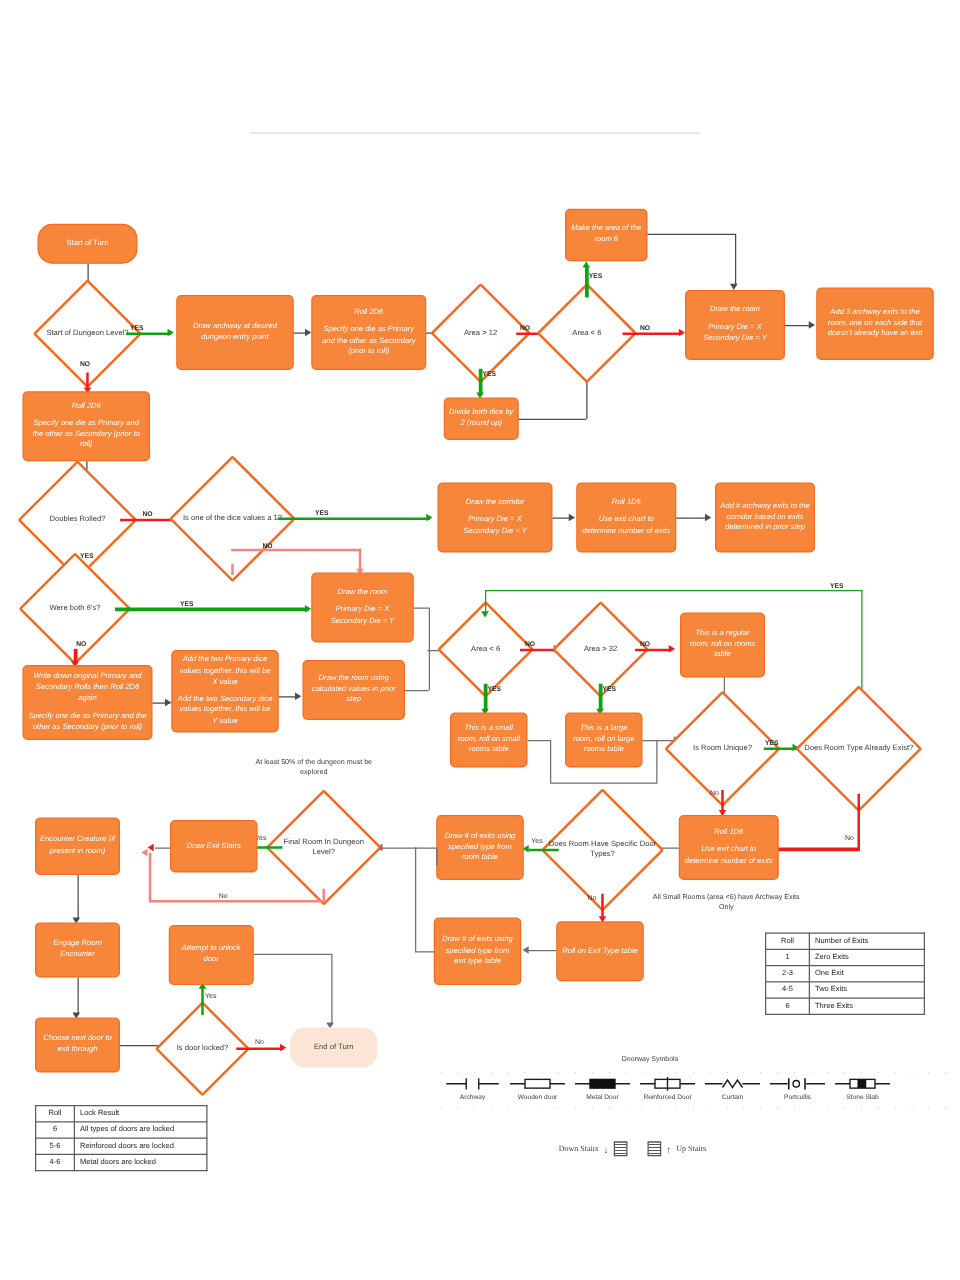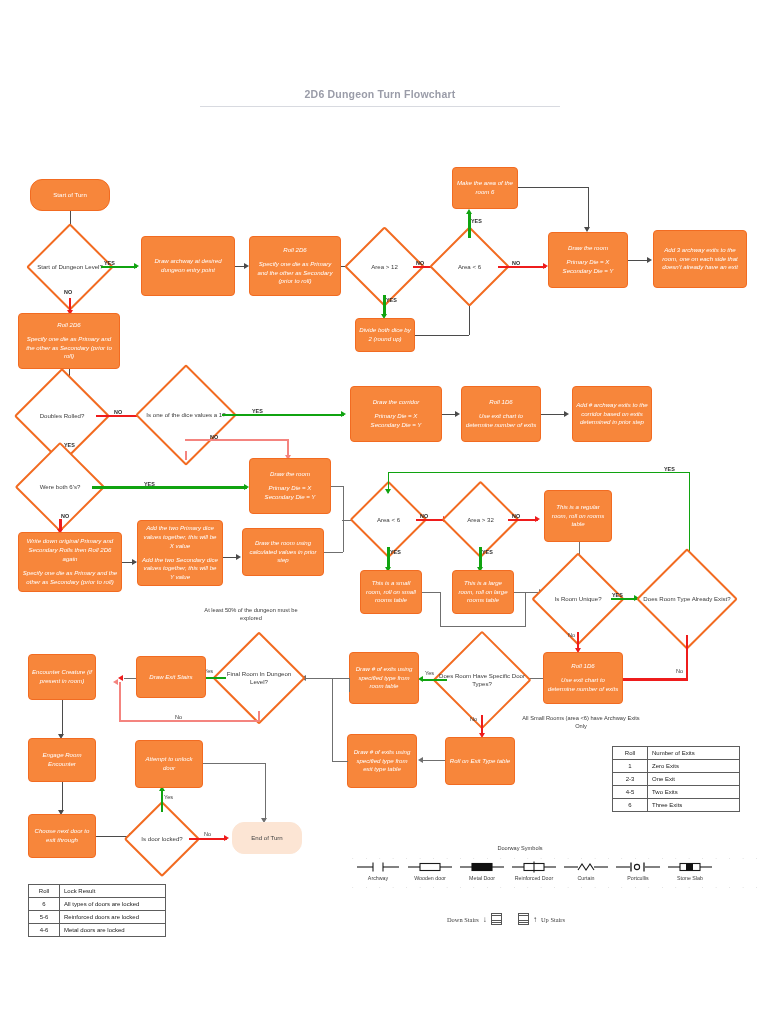--- a/index.html
+++ b/index.html
@@ -98,21 +98,20 @@
   .stairs{position:absolute;font-size:6.4px;color:#3b3b3b;font-family:"Liberation Serif",serif;
           display:flex;align-items:center;gap:4px;}
   .stairglyph{display:inline-block;width:9px;height:10px;border:1px solid #555;
      background:repeating-linear-gradient(#fff 0 1.5px,#555 1.5px 2.2px);vertical-align:middle;}
 </style>
 </head>
 <body>
 
 <div id="page">
 
-  <div class="doc-title">2D6 Dungeon Turn Flowchart</div>
   <div class="title-rule"></div>
 
   <div class="node round plain" style="left:30px;top:179px;width:80px;height:32px;">
     <span class="inner">Start of Turn</span>
   </div>
   <div class="ln v" style="left:70px;top:211px;height:21px;"></div>
   <div class="ar dn" style="left:66.6px;top:231px;"></div>
 
   <div class="dia" style="left:39px;top:236px;width:62px;height:62px;">
     <div class="box"></div>

